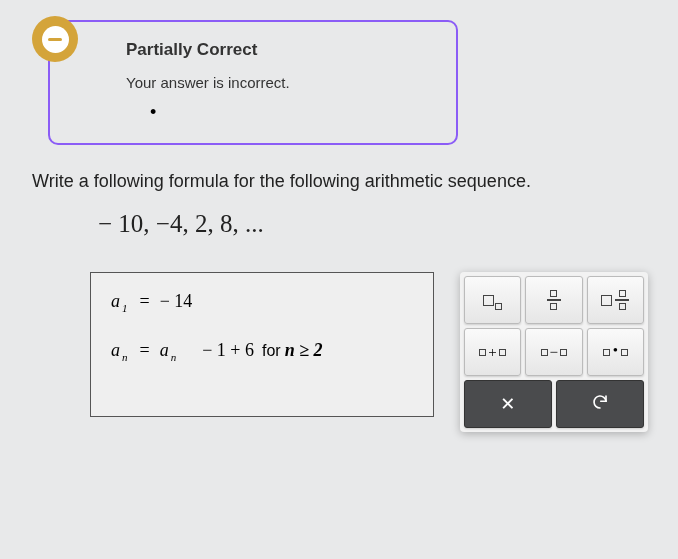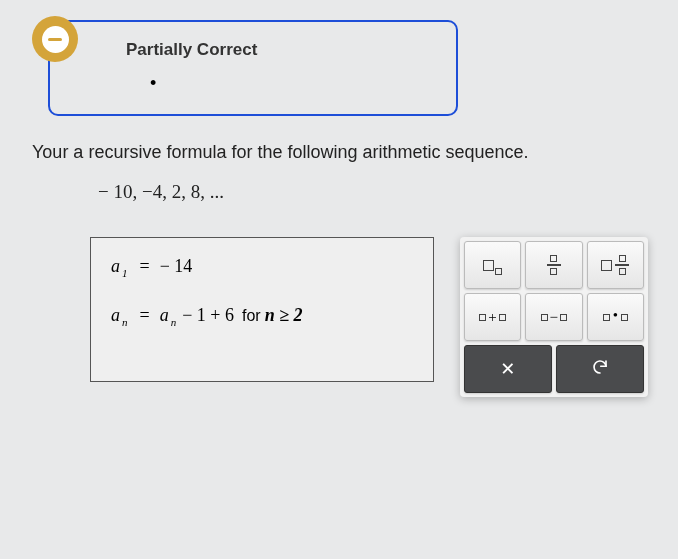--- a/index.html
+++ b/index.html
@@ -5,21 +5,21 @@
     * { box-sizing: border-box; margin: 0; padding: 0; }
     body {
       font-family: Arial, Helvetica, sans-serif;
       background: #e8e9ea;
       width: 678px;
       height: 559px;
       padding: 20px 30px;
       overflow: hidden;
     }
     .feedback-box {
-      border: 2px solid #1d4ed8;
+      border: 2px solid #8b5cf6;
       border-radius: 10px;
       padding: 18px 20px 22px 20px;
       position: relative;
       width: 410px;
       margin-left: 18px;
       margin-bottom: 26px;
     }
     .badge {
       position: absolute;
       left: -18px;
@@ -38,21 +38,21 @@
     }
     .badge-dash { width: 14px; height: 3px; background: #d4a43a; border-radius: 2px; }
     .fb-title { font-weight: bold; color: #333; margin-left: 56px; font-size: 17px; margin-bottom: 14px; }
     .fb-msg { color: #333; margin-left: 56px; font-size: 15px; margin-bottom: 12px; }
     .fb-bullets { margin-left: 80px; }
     .fb-bullet { display: flex; align-items: baseline; gap: 10px; font-size: 15px; }
     .fb-bullet .dot { font-size: 18px; line-height: 1; }
     .fb-bullet .math-var { font-style: italic; font-family: 'Times New Roman', serif; }
     .fb-bullet .sub { font-size: 11px; font-style: italic; position: relative; top: 3px; }
     .question { font-size: 18px; color: #222; margin: 12px 2px 18px 2px; }
-    .sequence { font-size: 19px; color: #222; margin-left: 68px; margin-bottom: 34px; font-family: 'Times New Roman', serif; }
+    .sequence { font-size: 25px; color: #222; margin-left: 68px; margin-bottom: 34px; font-family: 'Times New Roman', serif; }
     .bottom-row { display: flex; gap: 26px; align-items: flex-start; margin-left: 60px; }
     .answer-box {
       border: 1.5px solid #555;
       background: #efefef;
       width: 360px;
       height: 145px;
       padding: 18px 20px;
     }
     .eqline { font-family: 'Times New Roman', serif; font-size: 18px; display: flex; align-items: baseline; gap: 4px; margin-bottom: 28px; }
     .eqline:last-child { margin-bottom: 0; }
@@ -95,45 +95,46 @@
 </head>
 <body>
 
 <div class="feedback-box">
   <div class="badge">
     <div class="badge-inner">
         <div class="badge-dash"></div>
       </div>
   </div>
   <div class="fb-title">Partially Correct</div>
+  <div class="fb-msg">Your answer is incorrect.</div>
   <div class="fb-bullets">
     <div class="fb-bullet">
       <span class="dot">•</span>
     </div>
   </div>
 </div>
 
-<div class="question">Your a recursive formula for the following arithmetic sequence.</div>
+<div class="question">Write a following formula for the following arithmetic sequence.</div>
 <div class="sequence">− 10, −4, 2, 8,  ...</div>
 
 <div class="bottom-row">
   <div class="answer-box">
     <div class="eqline">
       <span class="mvar">a</span>
         <span class="msub">1</span>
       <span style="margin: 0 6px;">=</span>
       <span>− 14</span>
     </div>
     <div class="eqline">
       <span class="mvar">a</span>
         <span class="msub">n</span>
       <span style="margin: 0 6px;">=</span>
       <span class="mvar">a</span>
         <span class="msub">n</span>
-      <span style="margin-left:0;">− 1 + 6</span>
+      <span style="margin-left:20px;">− 1 + 6</span>
       <span class="txt">for</span>
       <span class="mvar" style="margin-left:0;font-weight:bold;">n ≥ 2</span>
     </div>
   </div>
 
   <div class="palette">
     <div class="prow">
       <div class="pbtn">
         <span class="box"></span>
           <span class="boxsm" style="position:relative; top:6px; left:1px;"></span>

